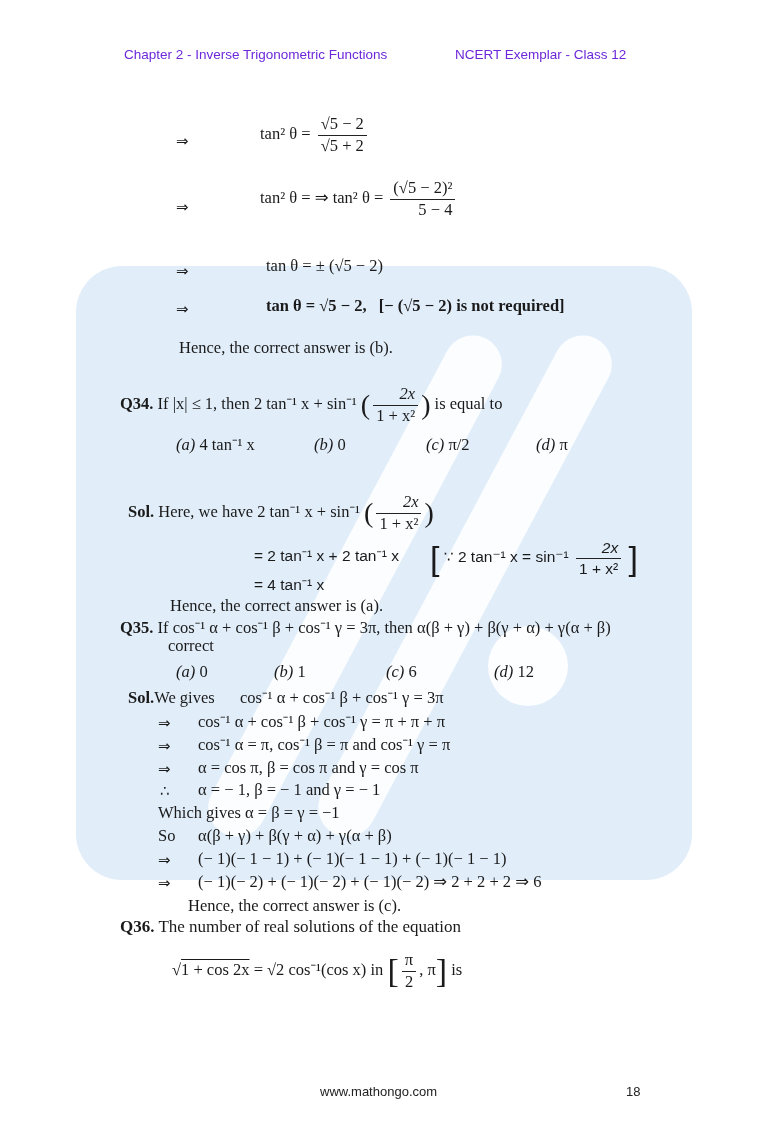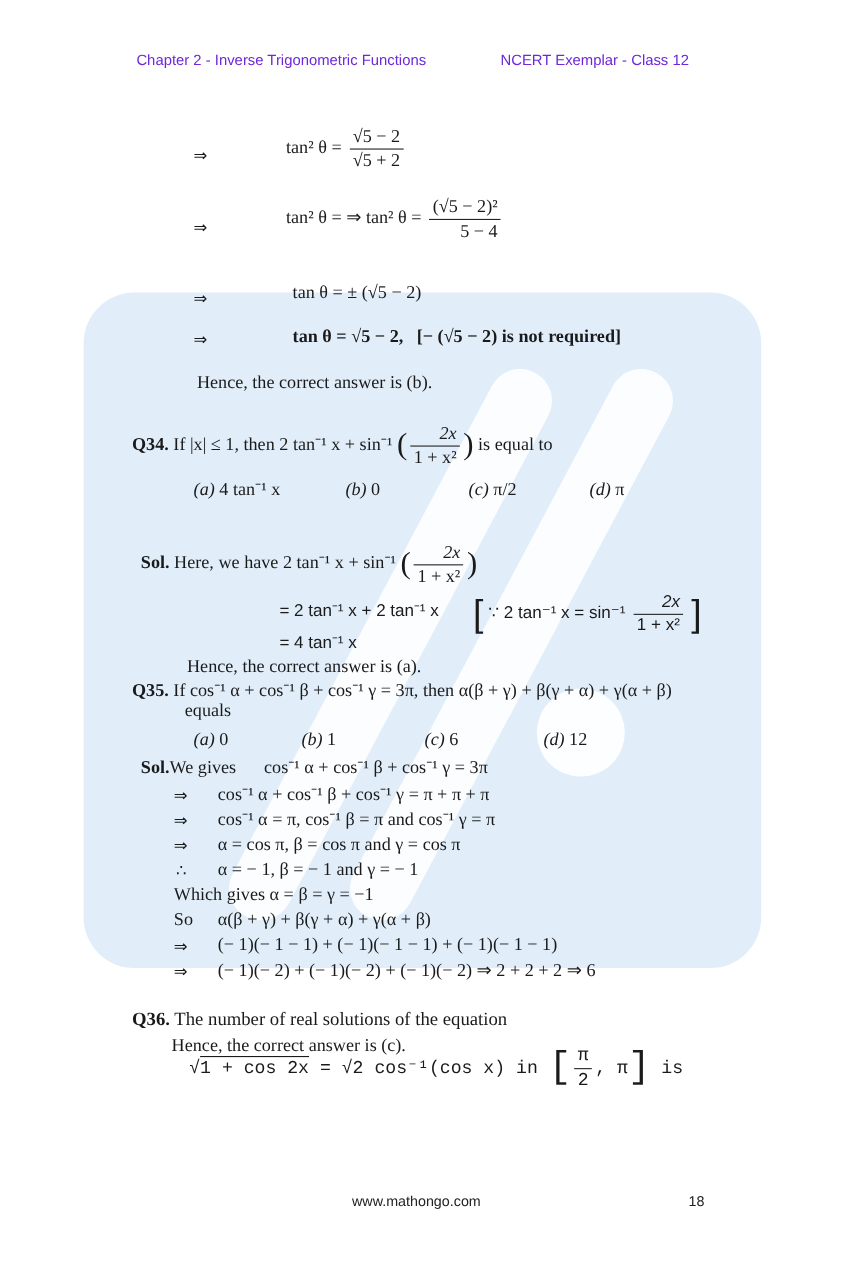--- a/index.html
+++ b/index.html
@@ -100,21 +100,21 @@
   </span>
   <span class="big" style="font-size:34px;">]</span>
 </div>
 <div class="ln sf" style="left:254px; top:577px; font-size:15.5px;">= 4 tan⁻¹ x</div>
 <div class="ln" style="left:170px; top:598px;">Hence, the correct answer is (a).</div>
 
 <div class="ln" style="left:120px; top:620px;">
   <span class="b">Q35.</span>
   <span>If cos⁻¹ α + cos⁻¹ β + cos⁻¹ γ = 3π, then α(β + γ) + β(γ + α) + γ(α + β)</span>
 </div>
-<div class="ln" style="left:168px; top:638px;">equals</div>
+<div class="ln" style="left:168px; top:638px;">correct</div>
 
 <div class="ln" style="left:176px; top:664px;"><span class="i">(a)</span> <span>0</span></div>
 <div class="ln" style="left:274px; top:664px;"><span class="i">(b)</span> <span>1</span></div>
 <div class="ln" style="left:386px; top:664px;"><span class="i">(c)</span> <span>6</span></div>
 <div class="ln" style="left:494px; top:664px;"><span class="i">(d)</span> <span>12</span></div>
 
 <div class="ln" style="left:128px; top:690px;">
   <span class="b">Sol.</span><span>We gives</span>
 </div>
 <div class="ln" style="left:240px; top:690px;">cos⁻¹ α + cos⁻¹ β + cos⁻¹ γ = 3π</div>
@@ -135,27 +135,27 @@
 
 <div class="ln" style="left:158px; top:828px;">So</div>
 <div class="ln" style="left:198px; top:828px;text-align:center;">α(β + γ) + β(γ + α) + γ(α + β)</div>
 
 <div class="ar" style="left:158px; top:851px;">⇒</div>
 <div class="ln" style="left:198px; top:851px;">(− 1)(− 1 − 1) + (− 1)(− 1 − 1) + (− 1)(− 1 − 1)</div>
 
 <div class="ar" style="left:158px; top:874px;">⇒</div>
 <div class="ln" style="left:198px; top:874px;">(− 1)(− 2) + (− 1)(− 2) + (− 1)(− 2) ⇒ 2 + 2 + 2 ⇒ 6</div>
 
-<div class="ln" style="left:156px; top:898px;margin-top:44px;">Hence, the correct answer is (c).</div>
+<div class="ln" style="left:188px; top:898px;">Hence, the correct answer is (c).</div>
 
 <div class="ln" style="left:120px; top:918px; font-size:17px;">
   <span class="b">Q36.</span>
   <span>The number of real solutions of the equation</span>
 </div>
-<div class="ln" style="left:172px; top:952px;font-family:Liberation Mono, monospace;">
+<div class="ln" style="left:172px; top:952px;">
   <span>√</span><span class="sq">1 + cos 2x</span>
   <span>= √2 cos⁻¹(cos x)  in</span>
   <span class="big" style="font-size:34px;">[</span><span class="frac">
     <span class="n">π</span>
     <span class="d">2</span>
   </span><span>, π</span><span class="big" style="font-size:34px;">]</span>
   <span>is</span>
 </div>
 
 <div class="ftr" style="left:320px;">www.mathongo.com</div>

